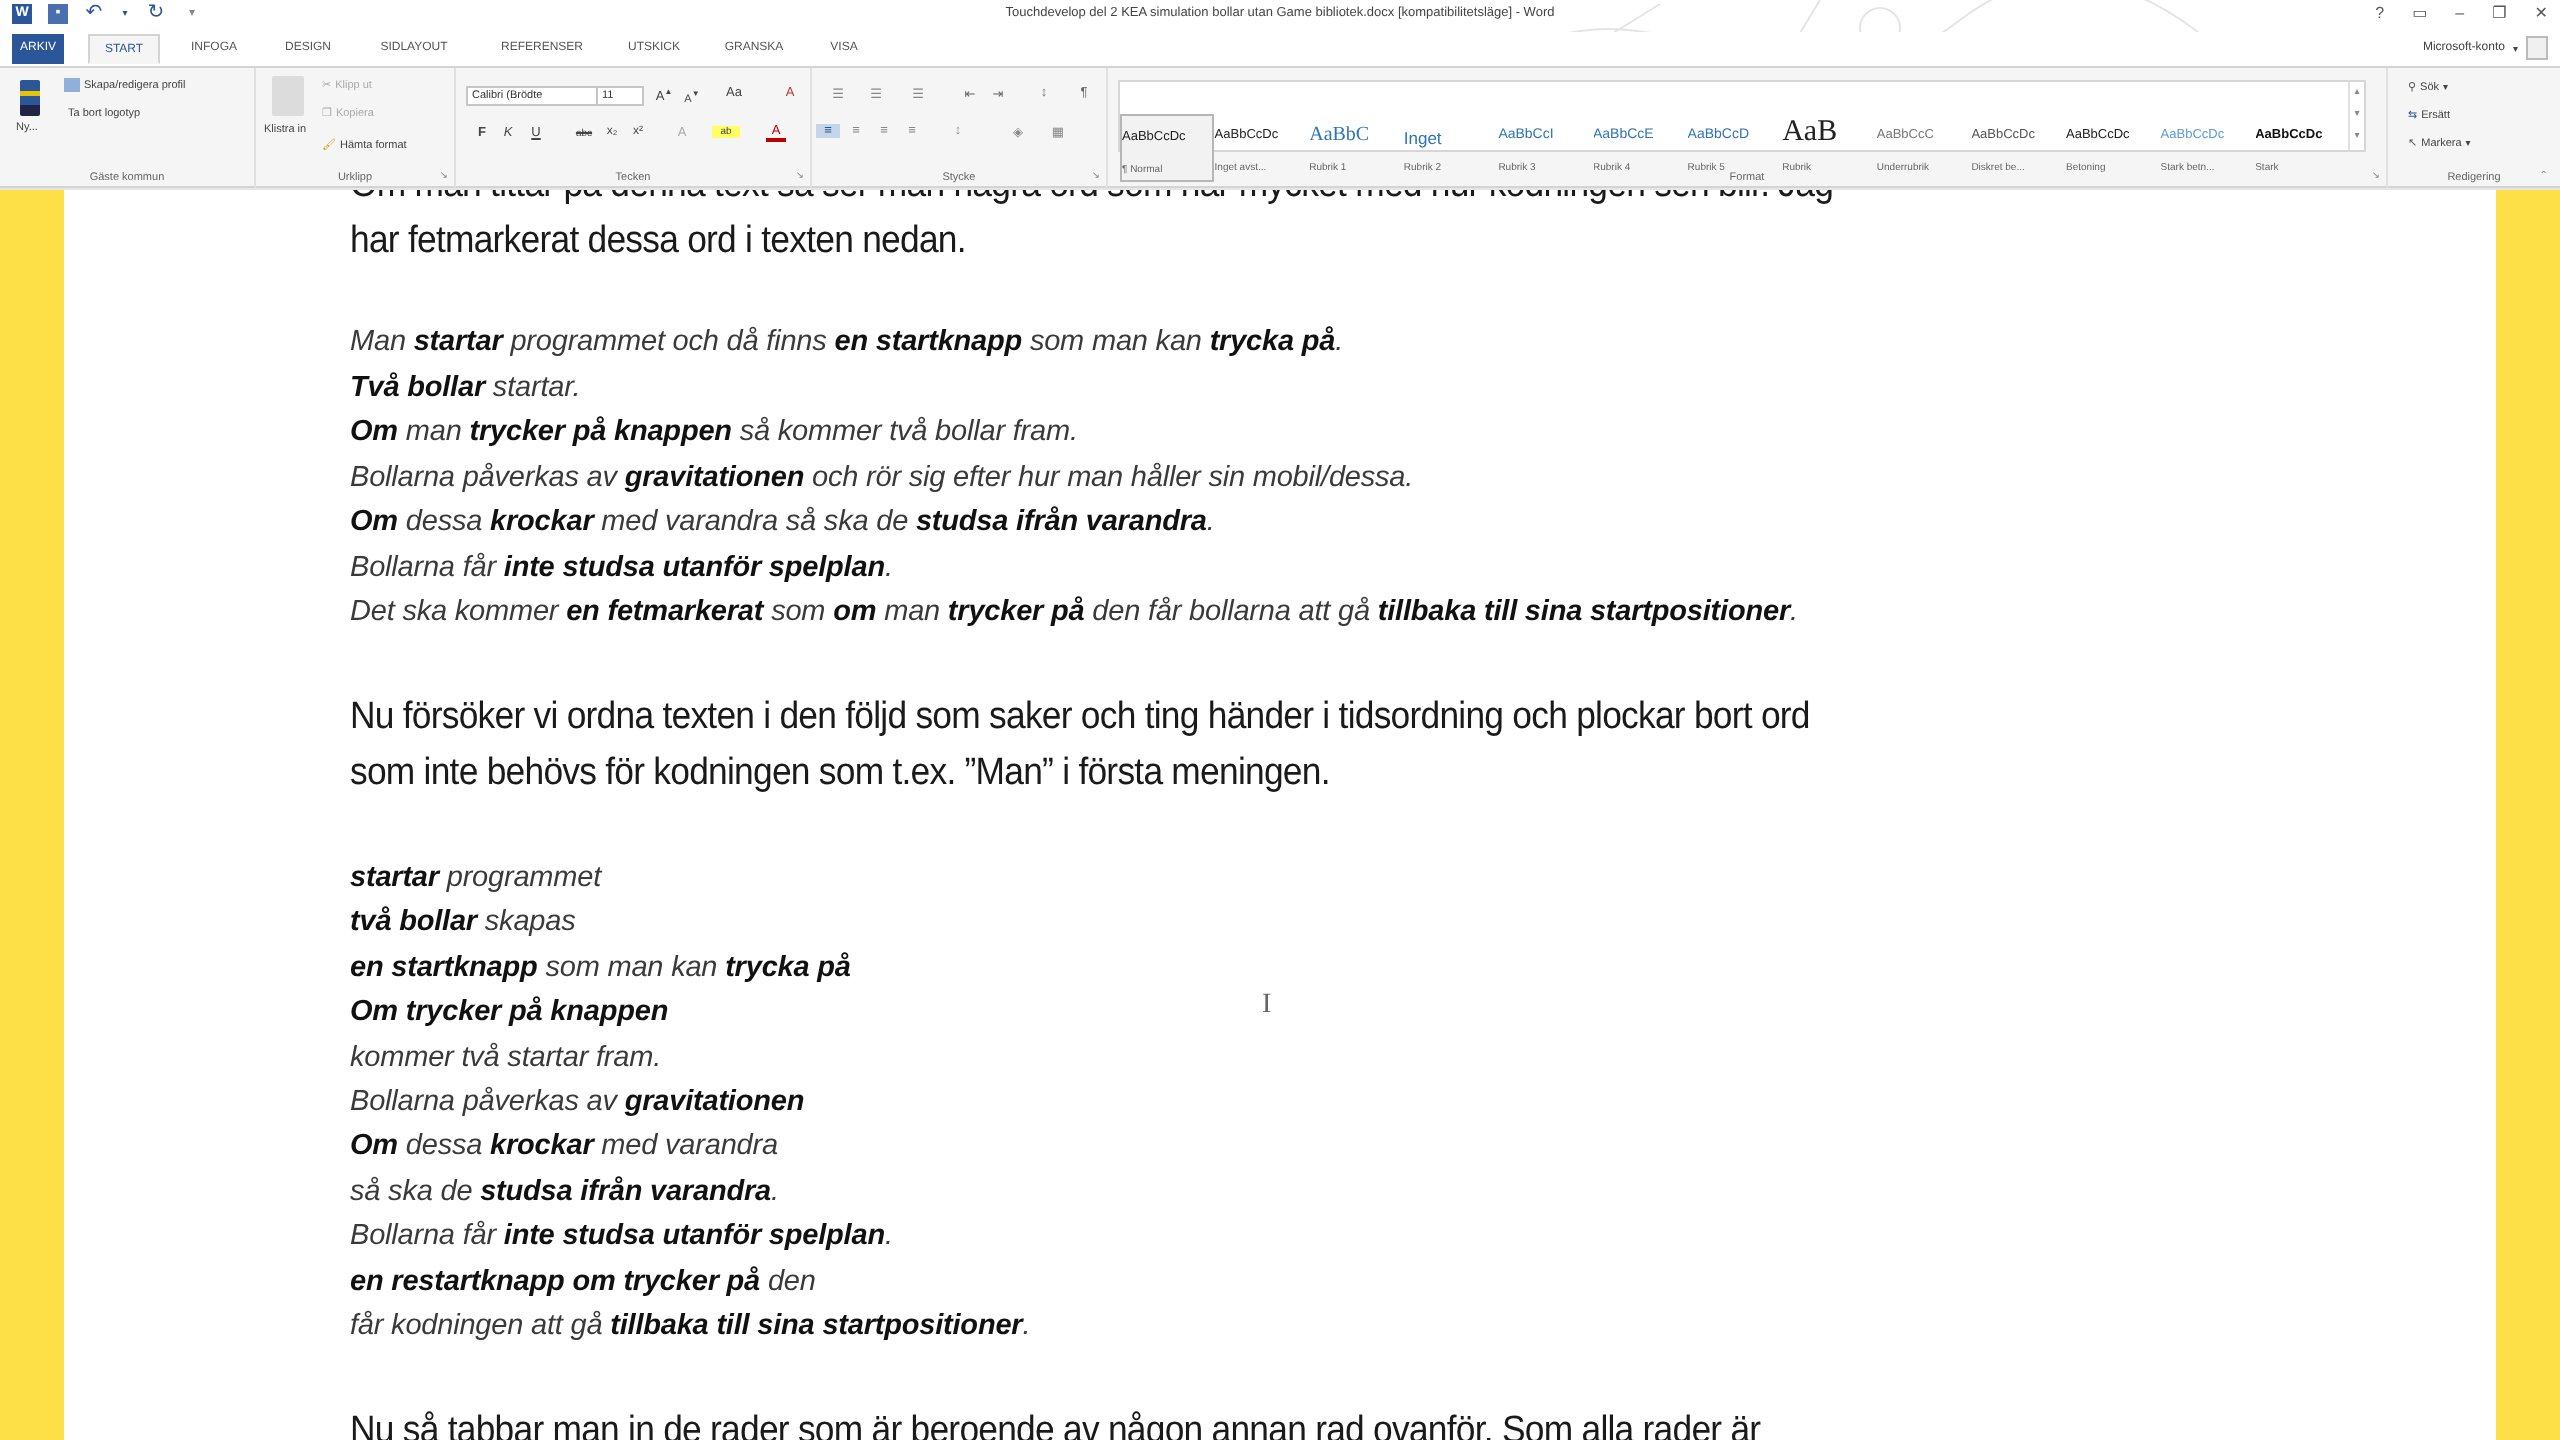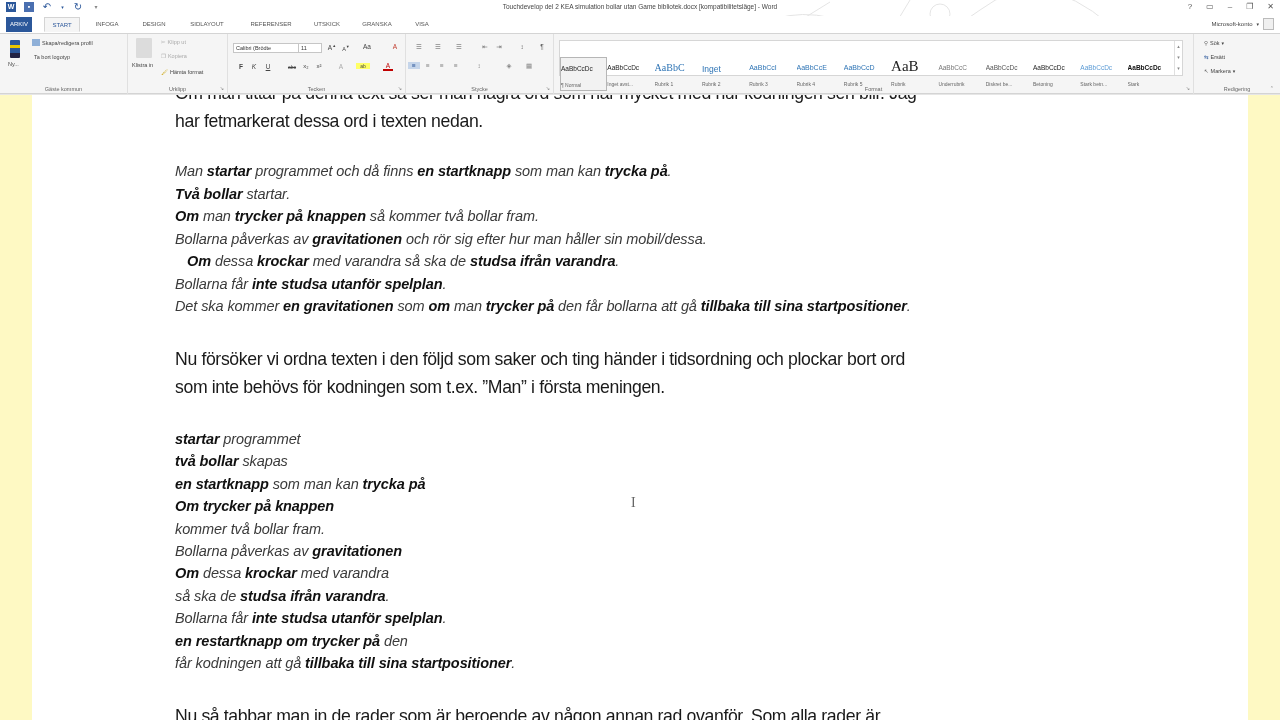--- a/index.html
+++ b/index.html
@@ -36,21 +36,21 @@
   .font-box { position: absolute; height: 10px; border: 1px solid #c6c6c6; background: #fff; font-size: 5.5px; line-height: 8px; padding-left: 2px; color: #333; }
   .fmt-btn { position: absolute; font-size: 6.5px; color: #444; text-align: center; width: 10px; }
   .styles-gallery { position: absolute; left: 559px; top: 6px; width: 624px; height: 36px; border: 1px solid #d6d6d6; background: #fff; }
   .style-item { position: absolute; top: 16px; height: 34px; width: 47px; }
   .style-item.selected { border: 1px solid #b6b6b6; background: #f2f2f2; }
   .style-preview { position: absolute; top: 7px; left: 0; width: 100%; font-size: 6.5px; color: #222; white-space: nowrap; overflow: hidden; }
   .style-name { position: absolute; top: 24px; left: 0; width: 100%; font-size: 5px; color: #666; white-space: nowrap; overflow: hidden; }
   .gallery-scroll { position: absolute; right: 0; top: 0; width: 8px; height: 34px; border-left: 1px solid #e0e0e0; font-size: 5px; color: #888; text-align: center; line-height: 11px; }
 
   
-  .doc-area { position: absolute; left: 0; top: 95px; width: 1280px; height: 625px; background: #fef9c3; overflow: hidden; }
+  .doc-area { position: absolute; left: 0; top: 95px; width: 1280px; height: 625px; background: #fde047; overflow: hidden; }
   .page { position: absolute; left: 32px; top: 0; width: 1216px; height: 700px; background: #ffffff; }
   .p { position: absolute; left: 143px; font-family: "Liberation Sans", sans-serif; color: #1a1a1a; white-space: nowrap; }
   .big { font-size: 19px; letter-spacing: -0.4px; font-family: "Liberation Sans Narrow", "Liberation Sans", sans-serif; transform: scaleX(0.93); transform-origin: left; }
   .ital { font-size: 14.5px; font-style: italic; color: #3a3a3a; letter-spacing: -0.1px; }
   .ital b { font-weight: bold; color: #111; }
   .cursor-ibeam { position: absolute; left: 631px; top: 497px; font-size: 14px; color: #666; font-family: "Liberation Serif", serif; }
 </style>
 </head>
 <body>
 
@@ -260,34 +260,34 @@
 <div class="doc-area">
   <div class="page">
     <div class="p big" style="top:-13px;">Om man tittar på denna text så ser man några ord som har mycket med hur kodningen sen blir. Jag</div>
     <div class="p big" style="top:15px;">har fetmarkerat dessa ord i texten nedan.</div>
 
     <div id="block1">
         <div class="p ital" style="top: 68px;"><span>Man </span><b>startar</b><span> programmet och då finns </span><b>en startknapp</b><span> som man kan </span><b>trycka på</b><span>.</span></div>
         <div class="p ital" style="top: 90.5px;"><b>Två bollar</b><span> startar.</span></div>
         <div class="p ital" style="top: 113px;"><b>Om</b><span> man </span><b>trycker på knappen</b><span> så kommer två bollar fram.</span></div>
         <div class="p ital" style="top: 135.5px;"><span>Bollarna påverkas av </span><b>gravitationen</b><span> och rör sig efter hur man håller sin mobil/dessa.</span></div>
-        <div class="p ital" style="top: 158px; margin-left: 12px;"><b>Om</b><span> dessa </span><b>krockar</b><span> med varandra så ska de </span><b>studsa ifrån varandra</b><span>.</span></div>
+        <div class="p ital" style="top: 158px;"><b>Om</b><span> dessa </span><b>krockar</b><span> med varandra så ska de </span><b>studsa ifrån varandra</b><span>.</span></div>
         <div class="p ital" style="top: 180.5px;"><span>Bollarna får </span><b>inte studsa utanför spelplan</b><span>.</span></div>
-        <div class="p ital" style="top: 203px;"><span>Det ska kommer </span><b>en gravitationen</b><span> som </span><b>om</b><span> man </span><b>trycker på</b><span> den får bollarna att gå </span><b>tillbaka till sina startpositioner</b><span>.</span></div>
+        <div class="p ital" style="top: 203px;"><span>Det ska kommer </span><b>en fetmarkerat</b><span> som </span><b>om</b><span> man </span><b>trycker på</b><span> den får bollarna att gå </span><b>tillbaka till sina startpositioner</b><span>.</span></div>
       </div>
 
     <div class="p big" style="top:253px;">Nu försöker vi ordna texten i den följd som saker och ting händer i tidsordning och plockar bort ord</div>
     <div class="p big" style="top:281px;">som inte behövs för kodningen som t.ex. ”Man” i första meningen.</div>
 
     <div id="block2">
         <div class="p ital" style="top: 336px;"><b>startar</b><span> programmet</span></div>
         <div class="p ital" style="top: 358.4px;"><b>två bollar</b><span> skapas</span></div>
         <div class="p ital" style="top: 380.8px;"><b>en startknapp</b><span> som man kan </span><b>trycka på</b></div>
         <div class="p ital" style="top: 403.2px; text-align: right;"><b>Om trycker på knappen</b></div>
-        <div class="p ital" style="top: 425.6px;"><span>kommer två bollar fram.</span></div>
+        <div class="p ital" style="top: 425.6px;"><span>kommer två startar fram.</span></div>
         <div class="p ital" style="top: 448px;"><span>Bollarna påverkas av </span><b>gravitationen</b></div>
         <div class="p ital" style="top: 470.4px;"><b>Om</b><span> dessa </span><b>krockar</b><span> med varandra</span></div>
         <div class="p ital" style="top: 492.8px;"><span>så ska de </span><b>studsa ifrån varandra</b><span>.</span></div>
         <div class="p ital" style="top: 515.2px;"><span>Bollarna får </span><b>inte studsa utanför spelplan</b><span>.</span></div>
         <div class="p ital" style="top: 537.6px;"><b>en restartknapp om trycker på</b><span> den</span></div>
         <div class="p ital" style="top: 560px;"><span>får kodningen att gå </span><b>tillbaka till sina startpositioner</b><span>.</span></div>
       </div>
 
     <div class="p big" style="top:610px;">Nu så tabbar man in de rader som är beroende av någon annan rad ovanför. Som alla rader är</div>
   </div>

